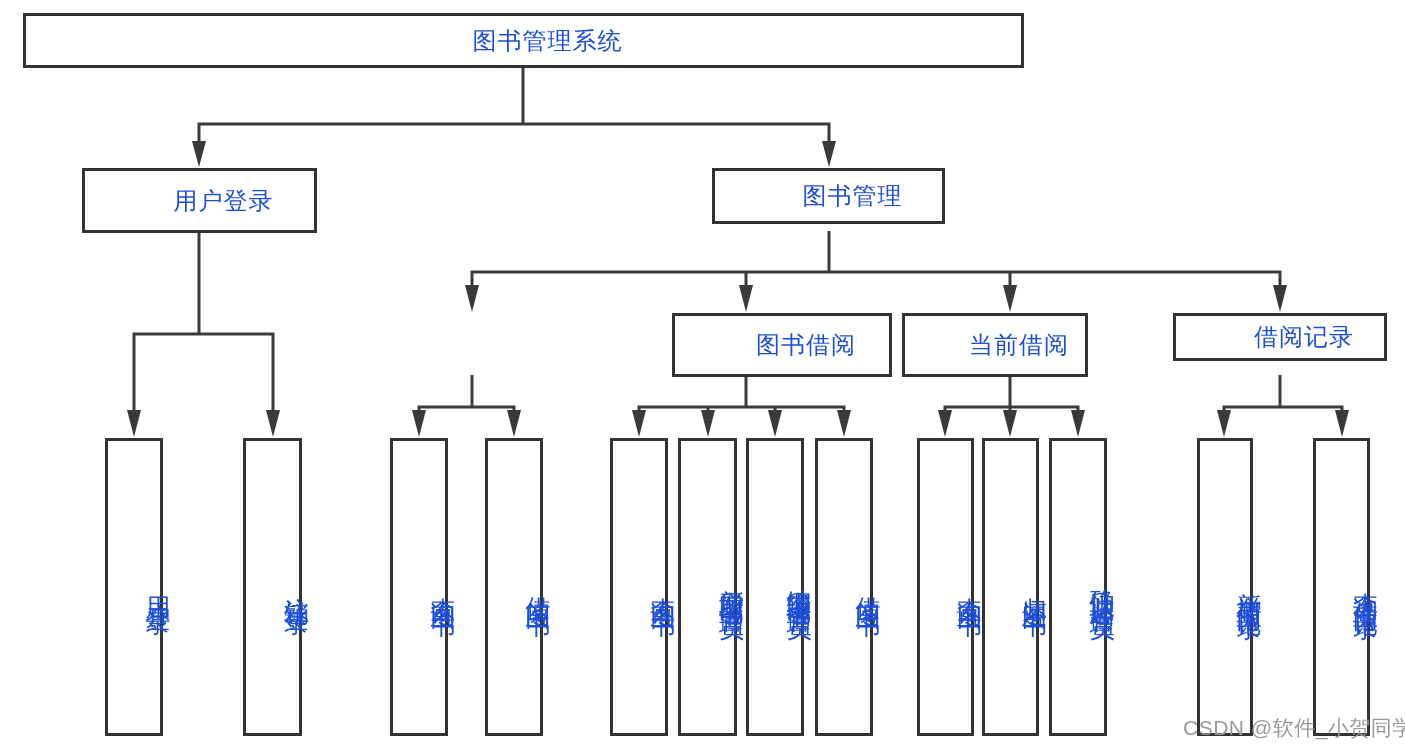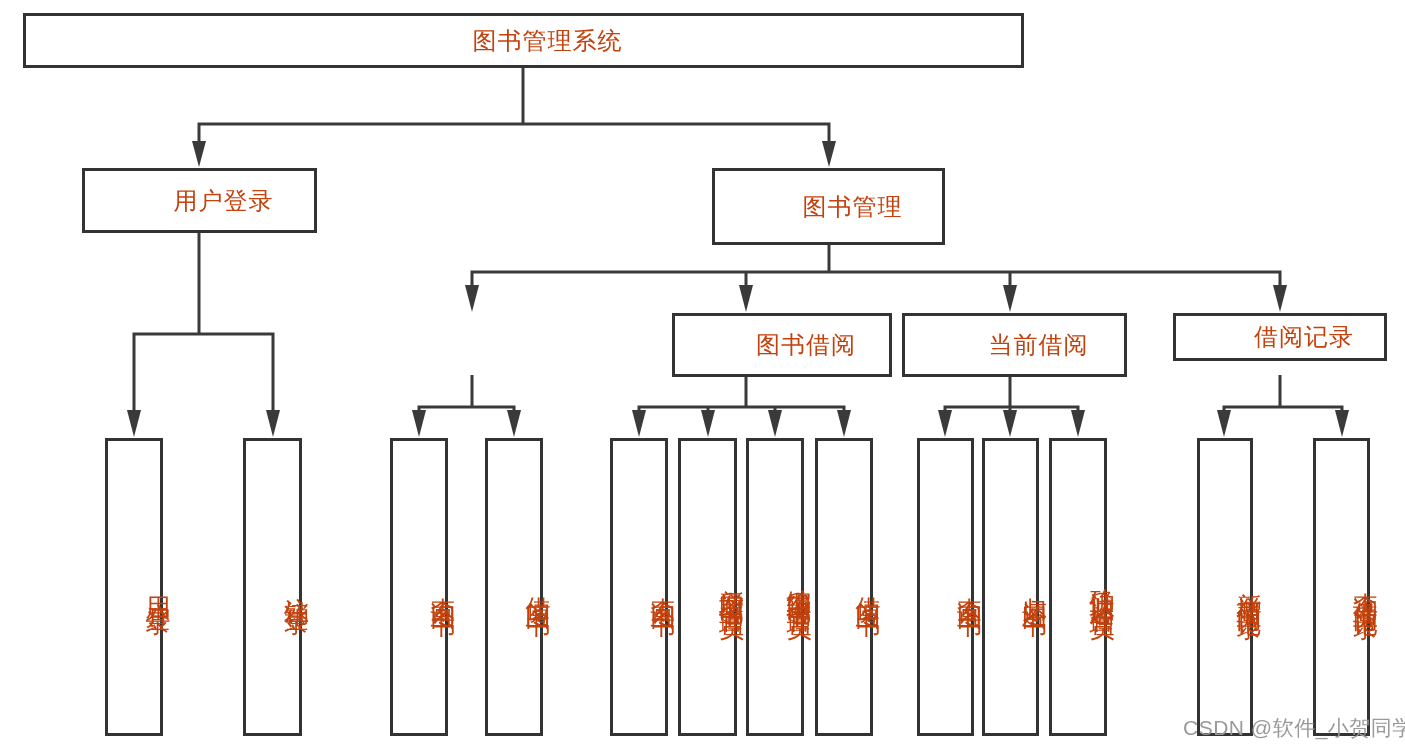--- a/index.html
+++ b/index.html
@@ -14,21 +14,21 @@
   .connectors {
     position: absolute;
     left: 0; top: 0;
     width: 1405px; height: 747px;
   }
   .node {
     position: absolute;
     box-sizing: border-box;
     border: 3px solid #333333;
     background: #ffffff;
-    color: #c2410c;
+    color: #1d4ed8;
     display: flex;
     align-items: center;
     justify-content: center;
     font-size: 24px;
     letter-spacing: 1px;
     padding-left: 48px;
   }
   .leaf {
     writing-mode: vertical-rl;
     text-orientation: mixed;
@@ -95,24 +95,24 @@
 
     <line x1="1280" y1="375" x2="1280" y2="407"></line>
     <polyline points="1224,414 1224,407 1342,407 1342,414"></polyline>
     <polygon points="1217,410 1231,410 1224,437" fill="#3a3a3a" stroke="none"></polygon>
     <polygon points="1335,410 1349,410 1342,437" fill="#3a3a3a" stroke="none"></polygon>
   </svg>
 
   <div class="node" style="left:23px; top:13px; width:1001px; height:55px;">图书管理系统</div>
 
   <div class="node" style="left:82px; top:168px; width:235px; height:65px;">用户登录</div>
-  <div class="node" style="left:712px; top:168px; width:233px; height:77px;">图书管理</div>
+  <div class="node" style="left:712px; top:168px; width:233px; height:56px;">图书管理</div>
 
   <div class="node" style="left:672px; top:313px; width:220px; height:64px;">图书借阅</div>
-  <div class="node" style="left:902px; top:313px; width:225px; height:64px;">当前借阅</div>
+  <div class="node" style="left:902px; top:313px; width:186px; height:64px;">当前借阅</div>
   <div class="node" style="left:1173px; top:313px; width:214px; height:48px;">借阅记录</div>
 
   <div class="node leaf" style="left:105px; top:438px; width:58px; height:298px;">用户登录</div>
   <div class="node leaf" style="left:243px; top:438px; width:59px; height:298px;">注销登录</div>
   <div class="node leaf" style="left:390px; top:438px; width:58px; height:298px;">查询图书</div>
   <div class="node leaf" style="left:485px; top:438px; width:58px; height:298px;">借阅图书</div>
   <div class="node leaf" style="left:610px; top:438px; width:58px; height:298px;">查询图书</div>
   <div class="node leaf" style="left:678px; top:438px; width:59px; height:298px; letter-spacing:4px;">新增图书（管理员）</div>
   <div class="node leaf" style="left:746px; top:438px; width:58px; height:298px; letter-spacing:4px;">编辑图书（管理员）</div>
   <div class="node leaf" style="left:815px; top:438px; width:58px; height:298px;">借阅图书</div>

